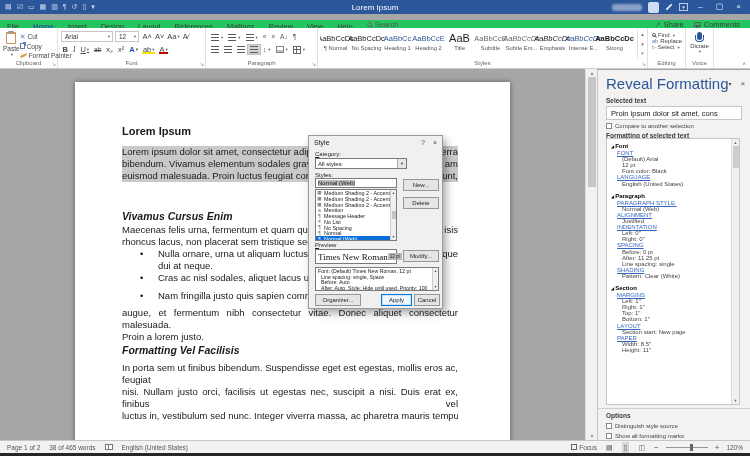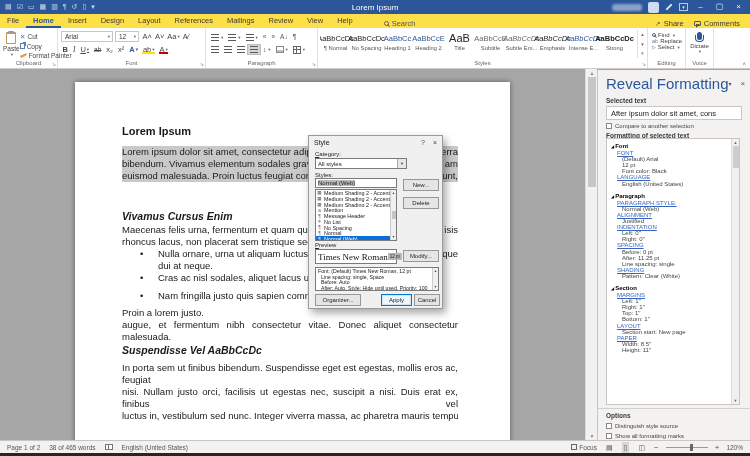--- a/index.html
+++ b/index.html
@@ -12,24 +12,24 @@
   .qat span{font-size:7px;line-height:14px;opacity:.9}
   .tb-title{position:absolute;left:0;right:0;text-align:center;font-size:8px;color:#fff;pointer-events:none}
   .tb-right{margin-left:auto;display:flex;align-items:center;gap:6px;z-index:1}
   .blurname{width:30px;height:7px;background:rgba(255,255,255,.45);border-radius:3px;filter:blur(1.2px)}
   .avatar{width:11px;height:11px;background:#cfdcf3;border-radius:2px;filter:blur(.7px)}
   .penic{width:8px;height:2px;background:#dce6f6;transform:rotate(-45deg);border-radius:1px}
   .ribdisp{width:9px;height:8px;border:1px solid #b9c9e6;font-size:5px;line-height:7px;text-align:center;color:#dce6f6}
   .wbtn{width:13px;text-align:center;font-size:8px;line-height:14px;color:#eef3fb}
 
   
-  .tabrow{position:absolute;top:14px;left:0;right:0;height:14px;background:#fde047;display:flex;align-items:flex-end;font-size:7.5px;color:#3b3a39}
+  .tabrow{position:absolute;top:20px;left:0;right:0;height:14px;background:#22c55e;display:flex;align-items:flex-start;font-size:7.5px;color:#3b3a39}
   .tab{padding:0 7px;line-height:14px;white-space:nowrap}
   .tab.sel{color:#2b579a;font-weight:700;box-shadow:inset 0 -2px 0 #2b579a}
-  .searchbox{display:flex;align-items:center;gap:3px;margin-left:24px;color:#555}
+  .searchbox{display:flex;align-items:center;gap:3px;margin-left:7px;color:#555}
   .lens{width:5px;height:5px;border:1px solid #666;border-radius:50%;position:relative;flex:none}
   .lens::after{content:"";position:absolute;width:3px;height:1px;background:#666;transform:rotate(45deg);right:-2px;bottom:-1px}
   .tr-right{margin-left:auto;display:flex;align-items:center;gap:10px;padding-right:10px;color:#3b3a39}
   .tr-item{display:flex;align-items:center;gap:3px}
   .shareic{font-size:7px;color:#555}
   .bubble{width:7px;height:5px;border:1px solid #555;border-radius:1px;position:relative}
   .bubble::after{content:"";position:absolute;left:1px;bottom:-3px;border:2px solid transparent;border-top-color:#555;border-left-color:#555}
 
   
   .ribbon{position:absolute;top:28px;left:0;right:0;height:41px;background:#fff;border-bottom:1px solid #cfcdcb;display:flex}
@@ -484,24 +484,24 @@
               <div class="line">Cras ac nisl sodales, aliquet lacus ut, laci</div>
             </div>
         </div>
         <div class="b3 bullet">
           <span class="dot">•</span>
           <div>
               <div class="line">Nam fringilla justo quis sapien commodo,</div>
             </div>
         </div>
         <div class="p3">
+            <div class="line forcej">augue, et fermentum nibh consectetur vitae. Donec aliquet consectetur malesuada.</div>
             <div class="line">Proin a lorem justo.</div>
-            <div class="line forcej">augue, et fermentum nibh consectetur vitae. Donec aliquet consectetur malesuada.</div>
-          </div>
-        <div class="h2 h2b">Suspendisse Vel AaBbCcDc</div>
+          </div>
+        <div class="h2 h2b">Formatting Vel Facilisis</div>
         <div class="p4">
             <div class="line forcej">In porta sem ut finibus bibendum. Suspendisse eget est egestas, mollis eros ac, feugiat</div>
             <div class="line forcej">nisi. Nullam justo orci, facilisis ut egestas nec, suscipit a nisi. Duis erat ex, finibus vel</div>
             <div class="line">luctus in, vestibulum sed nunc. Integer viverra massa, ac pharetra mauris tempus eget.</div>
           </div>
       </div>
     </div>
   </div>
 
   <div class="vscroll">
@@ -591,21 +591,21 @@
     <div class="dbtn" style="left:105px;top:158px;width:26px;height:12px">Cancel</div>
   </div>
 
   <div class="panel">
     <div class="p-head">
       <span class="p-title">Reveal Formatting</span>
       <span class="p-dd">▾</span>
       <span class="p-x">×</span>
     </div>
     <div class="p-lab">Selected text</div>
-    <div class="selbox">After ipsum dolor sit amet, cons</div>
+    <div class="selbox">Proin ipsum dolor sit amet, cons</div>
     <div class="chk">
       <span class="box"></span>
       <span>Compare to another selection</span>
     </div>
     <div class="p-lab">Formatting of selected text</div>
     <div class="treebox" id="format-tree">
       <div class="tscroll">
         <span>▲</span>
         <span class="tthumb"></span>
         <span class="tsp"></span>

